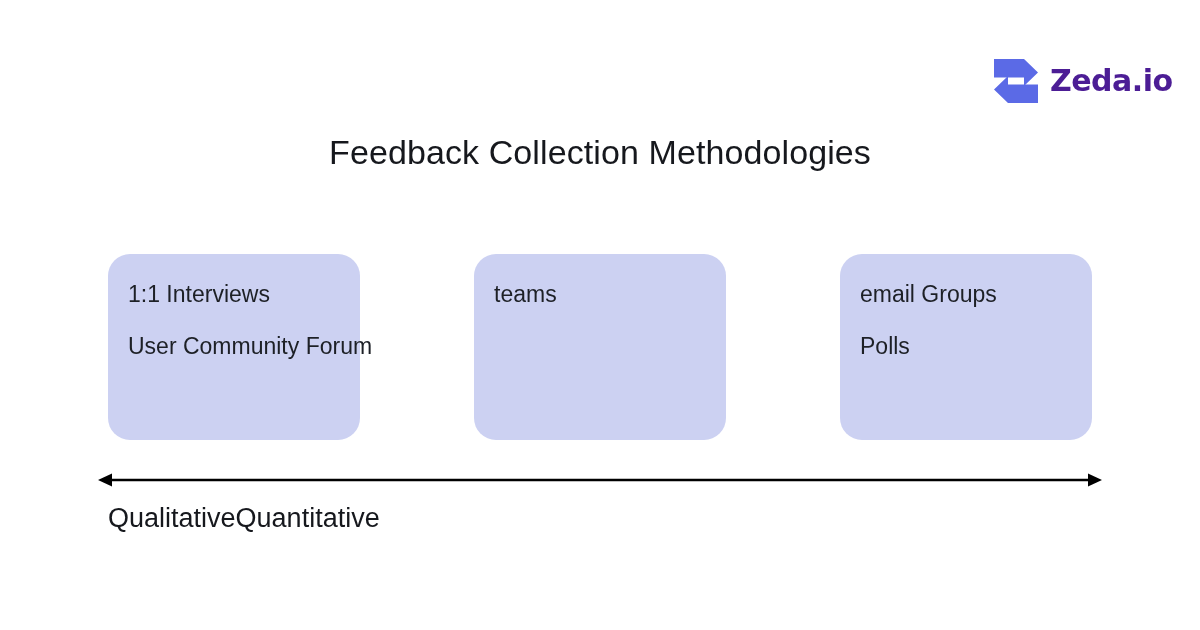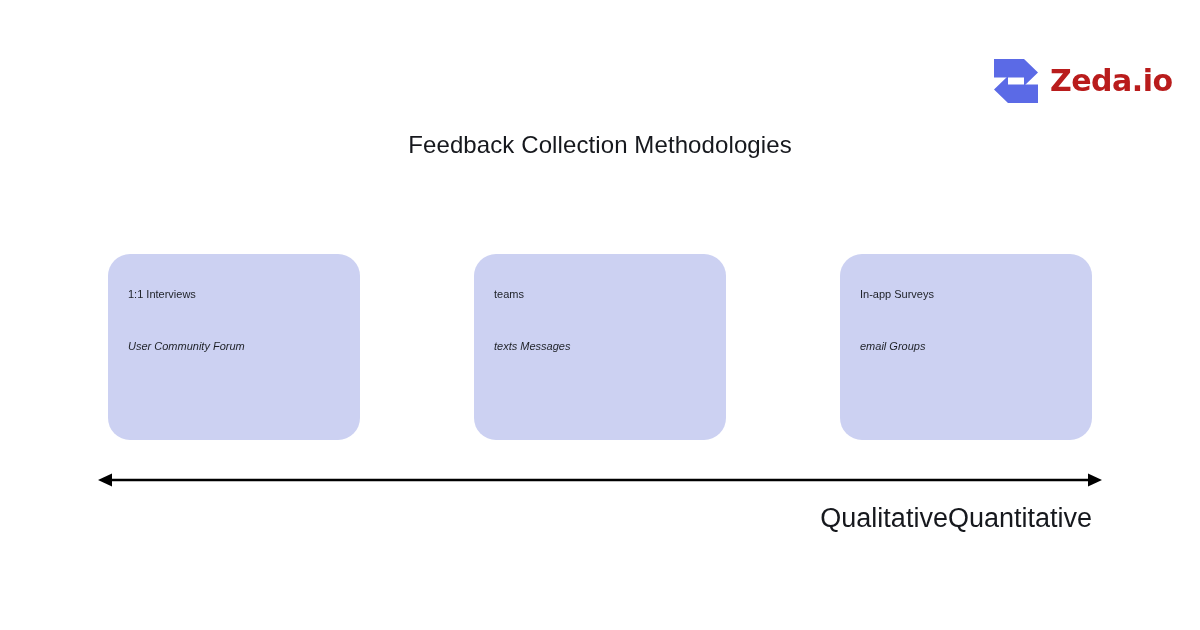--- a/index.html
+++ b/index.html
@@ -31,33 +31,33 @@
     width: 52px;
     height: 52px;
     flex: 0 0 52px;
     display: block;
   }
   .brand-word {
     font-family: "DejaVu Sans", sans-serif;
     font-size: 30px;
     font-weight: 700;
     letter-spacing: -0.5px;
-    color: #b91c1c;
+    color: #4c1d95;
     line-height: 1;
     white-space: nowrap;
   }
 
   
   .page-title {
     position: absolute;
     top: 107px;
     left: 0;
     width: 1200px;
     text-align: center;
-    font-size: 24px;
+    font-size: 34px;
     font-weight: 400;
     line-height: 44px;
     color: #16181d;
     letter-spacing: 0.1px;
   }
 
   
   .cards {
     position: absolute;
     left: 108px;
@@ -69,45 +69,45 @@
   }
   .card {
     width: 252px;
     height: 186px;
     background: #ccd1f2;
     border-radius: 22px;
     box-sizing: border-box;
     padding: 29px 20px 0 20px;
   }
   .card-item {
-    font-size: 11px;
+    font-size: 23px;
     line-height: 22px;
     color: #1d2026;
     margin-bottom: 30px;
     white-space: nowrap;
   }
-  .card-item:last-child { margin-bottom: 6px; font-style: italic; }
+  .card-item:last-child { margin-bottom: 6px; }
 
   
   .spectrum {
     position: absolute;
     left: 96px;
     top: 466px;
     width: 1008px;
     height: 28px;
   }
   .spectrum svg { display: block; }
 
   .axis-labels {
     position: absolute;
     left: 108px;
     top: 500px;
     width: 984px;
     display: flex;
-    justify-content: flex-end;
+    justify-content: flex-start;
     align-items: baseline;
   }
   .axis-label {
     font-size: 27px;
     font-weight: 400;
     line-height: 36px;
     color: #16181d;
     white-space: nowrap;
   }
 </style>
@@ -126,26 +126,25 @@
 
 <div class="cards">
 
   <div class="card">
     <div class="card-item">1:1 Interviews</div>
     <div class="card-item">User Community Forum</div>
   </div>
 
   <div class="card">
     <div class="card-item">teams</div>
-    <div class="card-item">texts Messages</div>
   </div>
 
   <div class="card">
-    <div class="card-item">In-app Surveys</div>
     <div class="card-item">email Groups</div>
+    <div class="card-item">Polls</div>
   </div>
 
 </div>
 
 <div class="spectrum">
   <svg width="1008" height="28" viewBox="0 0 1008 28" aria-hidden="true">
     <line x1="10" y1="14" x2="998" y2="14" stroke="#000000" stroke-width="2.4"></line>
     <path d="M2 14 L16 7.5 L16 20.5 Z" fill="#000000"></path>
     <path d="M1006 14 L992 7.5 L992 20.5 Z" fill="#000000"></path>
   </svg>

